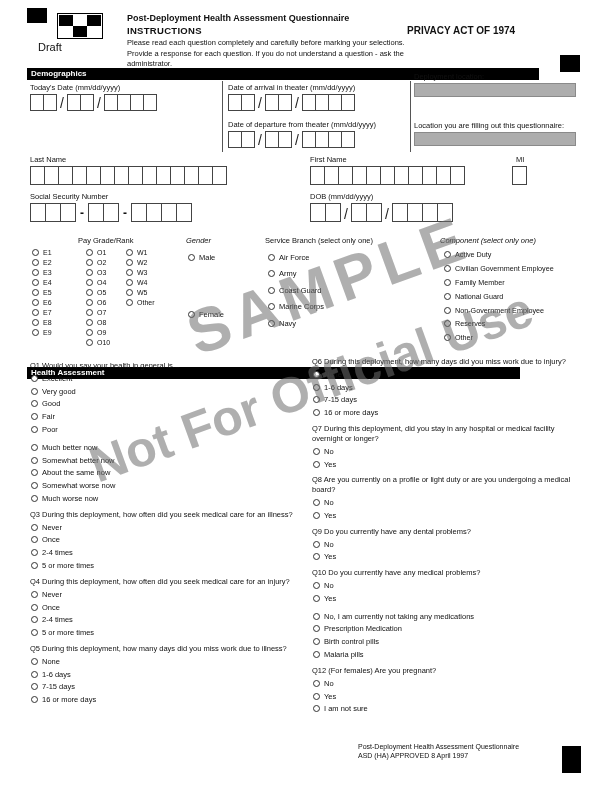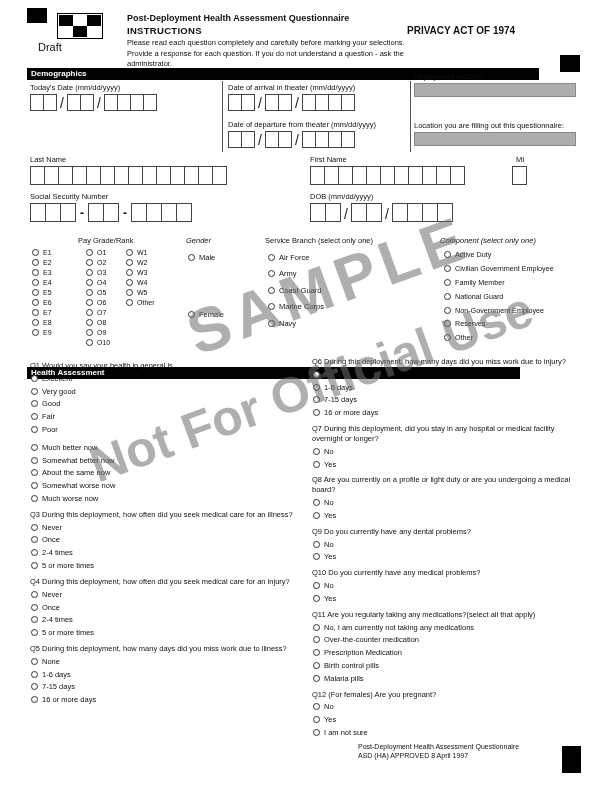--- a/index.html
+++ b/index.html
@@ -695,32 +695,27 @@
           </label>
 
           <label class="radio-row">
             <span class="radio"></span>
             <span>Yes</span>
           </label>
         </div>
     </div>
 
     <div class="question">
-      <div class="q-text">Q11 Are you regularly taking any medications?(select all that apply)</div>
       <div class="radio-col q-opts">
 
           <label class="radio-row">
             <span class="radio"></span>
             <span>No, I am currently not taking any medications</span>
           </label>
 
-          <label class="radio-row">
-            <span class="radio"></span>
-            <span>Over-the-counter medication</span>
-          </label>
 
           <label class="radio-row">
             <span class="radio"></span>
             <span>Prescription Medication</span>
           </label>
 
           <label class="radio-row">
             <span class="radio"></span>
             <span>Birth control pills</span>
           </label>

